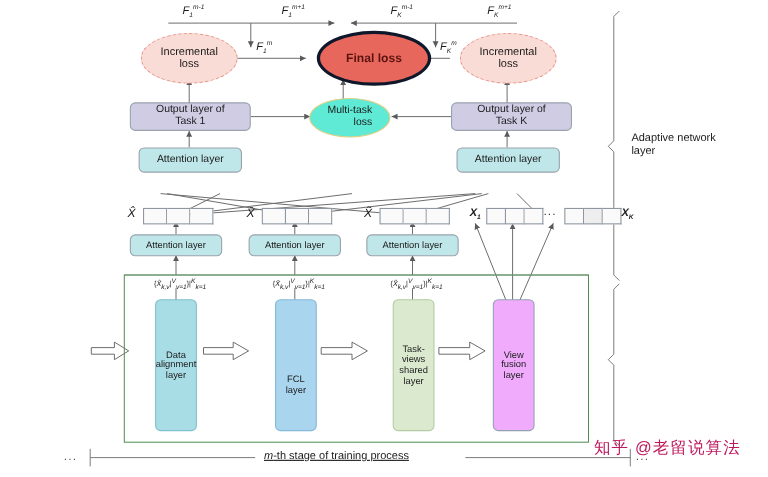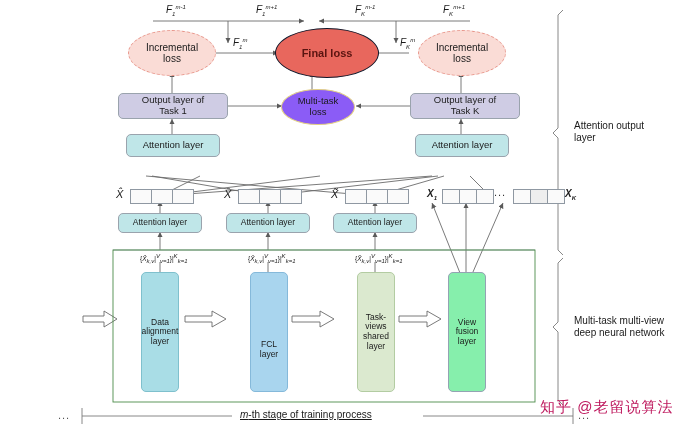--- a/index.html
+++ b/index.html
@@ -123,33 +123,33 @@
   <div class="lbl" style="left:400px;top:37px;font-size:10px;">
     <span class="mono-i">F</span><span class="sub">K</span><span class="sup">m</span>
   </div>
 
   <div class="node ell" style="left:128px;top:30px;width:88px;height:46px;background:#fadcd6;border:1px dashed #e8968b;
               font-size:10px;color:#1a1a1a;">
     <span style="white-space:pre-line;">Incremental
 loss</span>
   </div>
 
-  <div class="node ell" style="left:275px;top:28px;width:104px;height:50px;background:#e8675d;border:1px solid #0f172a;
+  <div class="node ell" style="left:288px;top:28px;width:104px;height:50px;background:#e8675d;border:3px solid #0f172a;
               font-size:11px;font-weight:bold;color:#5a1410;">
     <span>Final loss</span>
   </div>
 
   <div class="node ell" style="left:418px;top:30px;width:88px;height:46px;background:#fadcd6;border:1px dashed #e8968b;
               font-size:10px;color:#1a1a1a;">
     <span style="white-space:pre-line;">Incremental
 loss</span>
   </div>
 
-  <div class="node ell" style="left:281px;top:89px;width:74px;height:36px;background:#8b5cf6;border:1px solid #e2cf84;
-              font-size:9.5px;">
+  <div class="node ell" style="left:281px;top:89px;width:74px;height:36px;background:#5eead4;border:1px solid #e2cf84;
+              font-size:9.5px;text-align:right;">
     <span style="white-space:pre-line;">Multi-task
 loss</span>
   </div>
 
   <div class="node rbox" style="left:118px;top:93px;width:110px;height:26px;background:#cfcce4;font-size:9.5px;">
     <span style="white-space:pre-line;">Output layer of
 Task 1</span>
   </div>
   <div class="node rbox" style="left:410px;top:93px;width:110px;height:26px;background:#cfcce4;font-size:9.5px;">
     <span style="white-space:pre-line;">Output layer of
@@ -239,33 +239,29 @@
   <div class="node rbox" style="left:250px;top:272px;width:38px;height:120px;background:#a9d5ee;font-size:8.5px;border-color:#85b9da;">
     <span style="white-space:pre-line;margin-top:36px;">FCL
 layer</span>
   </div>
   <div class="node rbox" style="left:357px;top:272px;width:38px;height:120px;background:#dbe9cf;font-size:8.5px;border-color:#b3ccA2;">
     <span style="white-space:pre-line;">Task-
 views
 shared
 layer</span>
   </div>
-  <div class="node rbox" style="left:448px;top:272px;width:38px;height:120px;background:#86efac;font-size:8.5px;border-color:#94a3b3;">
+  <div class="node rbox" style="left:448px;top:272px;width:38px;height:120px;background:#f0abfc;font-size:8.5px;border-color:#94a3b3;">
     <span style="white-space:pre-line;">View
 fusion
 layer</span>
   </div>
 
   <div class="lbl" style="left:574px;top:120px;font-size:10px;line-height:1.2;">
-    <span style="white-space:pre-line;">Attention output
-layer</span>
-  </div>
-  <div class="lbl" style="left:574px;top:315px;font-size:10px;line-height:1.2;">
-    <span style="white-space:pre-line;">Multi-task multi-view
-deep neural network</span>
+    <span style="white-space:pre-line;">Adaptive network
+layer</span>
   </div>
 
   <div class="lbl" style="left:58px;top:409px;font-size:11px;color:#555;letter-spacing:1px;">...</div>
   <div class="lbl" style="left:240px;top:409px;font-size:10px;text-decoration:underline;">
     <span style="font-style:italic;">m</span><span>-th stage of training process</span>
   </div>
   <div class="lbl" style="left:578px;top:409px;font-size:11px;color:#555;letter-spacing:1px;">...</div>
 
   <div class="wm" style="left:540px;top:398px;">知乎 @老留说算法</div>
 

